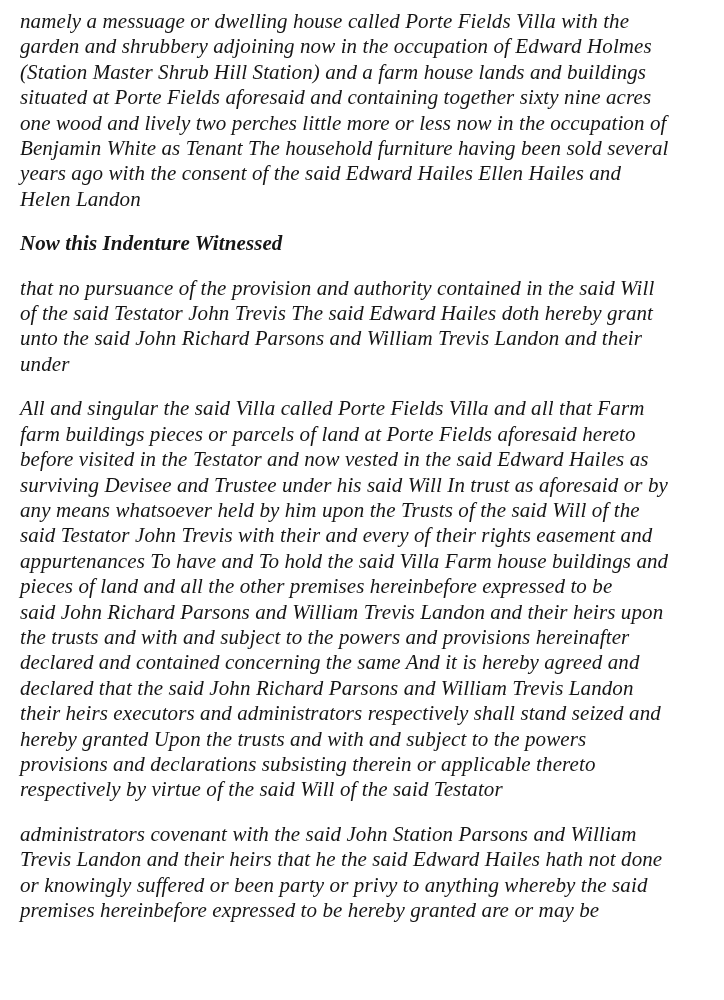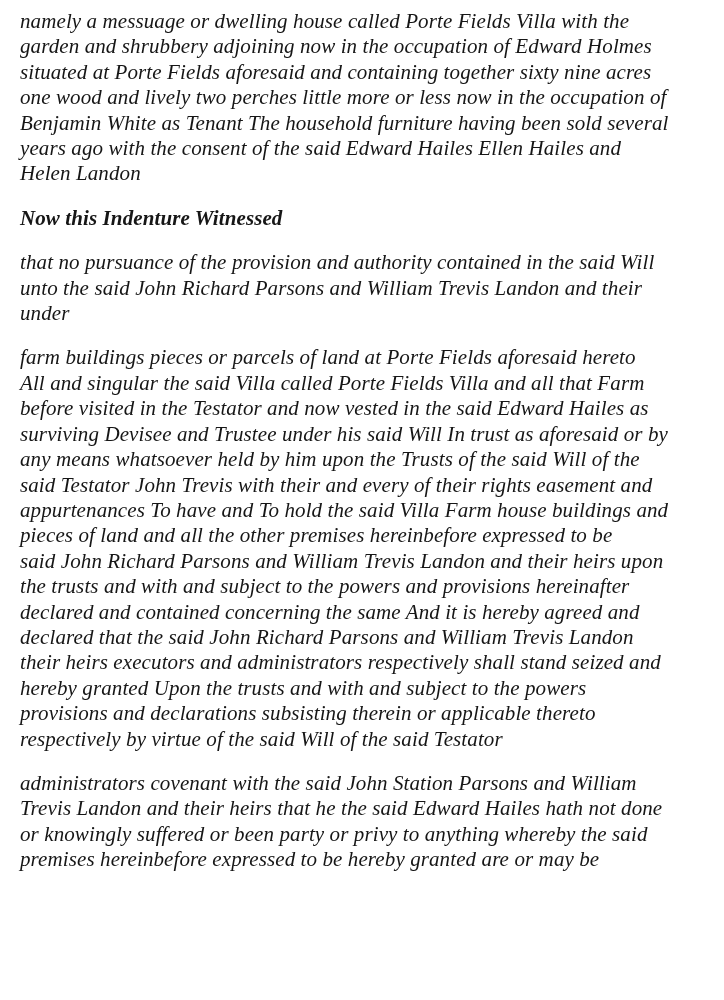--- a/index.html
+++ b/index.html
@@ -35,37 +35,39 @@
   }
 </style>
 </head>
 <body>
 
 <div class="page">
   <div id="document-body">
       <p class="para">
         <span class="line">namely a messuage or dwelling house called Porte Fields Villa with the</span>
         <span class="line">garden and shrubbery adjoining now in the occupation of Edward Holmes</span>
+        <span class="line">(Station Master Shrub Hill Station) and a farm house lands and buildings</span>
         <span class="line">situated at Porte Fields aforesaid and containing together sixty nine acres</span>
         <span class="line">one wood and lively two perches little more or less now in the occupation of</span>
         <span class="line">Benjamin White as Tenant The household furniture having been sold several</span>
         <span class="line">years ago with the consent of the said Edward Hailes Ellen Hailes and</span>
         <span class="line">Helen Landon</span>
       </p>
       <p class="para heading">
         <span class="line">Now this Indenture Witnessed</span>
       </p>
       <p class="para">
         <span class="line">that no pursuance of the provision and authority contained in the said Will</span>
+        <span class="line">of the said Testator John Trevis The said Edward Hailes doth hereby grant</span>
         <span class="line">unto the said John Richard Parsons and William Trevis Landon and their</span>
         <span class="line">under</span>
       </p>
       <p class="para">
+        <span class="line">All and singular the said Villa called Porte Fields Villa and all that Farm</span>
         <span class="line">farm buildings pieces or parcels of land at Porte Fields aforesaid hereto</span>
-        <span class="line">All and singular the said Villa called Porte Fields Villa and all that Farm</span>
         <span class="line">before visited in the Testator and now vested in the said Edward Hailes as</span>
         <span class="line">surviving Devisee and Trustee under his said Will In trust as aforesaid or by</span>
         <span class="line">any means whatsoever held by him upon the Trusts of the said Will of the</span>
         <span class="line">said Testator John Trevis with their and every of their rights easement and</span>
         <span class="line">appurtenances To have and To hold the said Villa Farm house buildings and</span>
         <span class="line">pieces of land and all the other premises hereinbefore expressed to be</span>
         <span class="line">said John Richard Parsons and William Trevis Landon and their heirs upon</span>
         <span class="line">the trusts and with and subject to the powers and provisions hereinafter</span>
         <span class="line">declared and contained concerning the same And it is hereby agreed and</span>
         <span class="line">declared that the said John Richard Parsons and William Trevis Landon</span>

